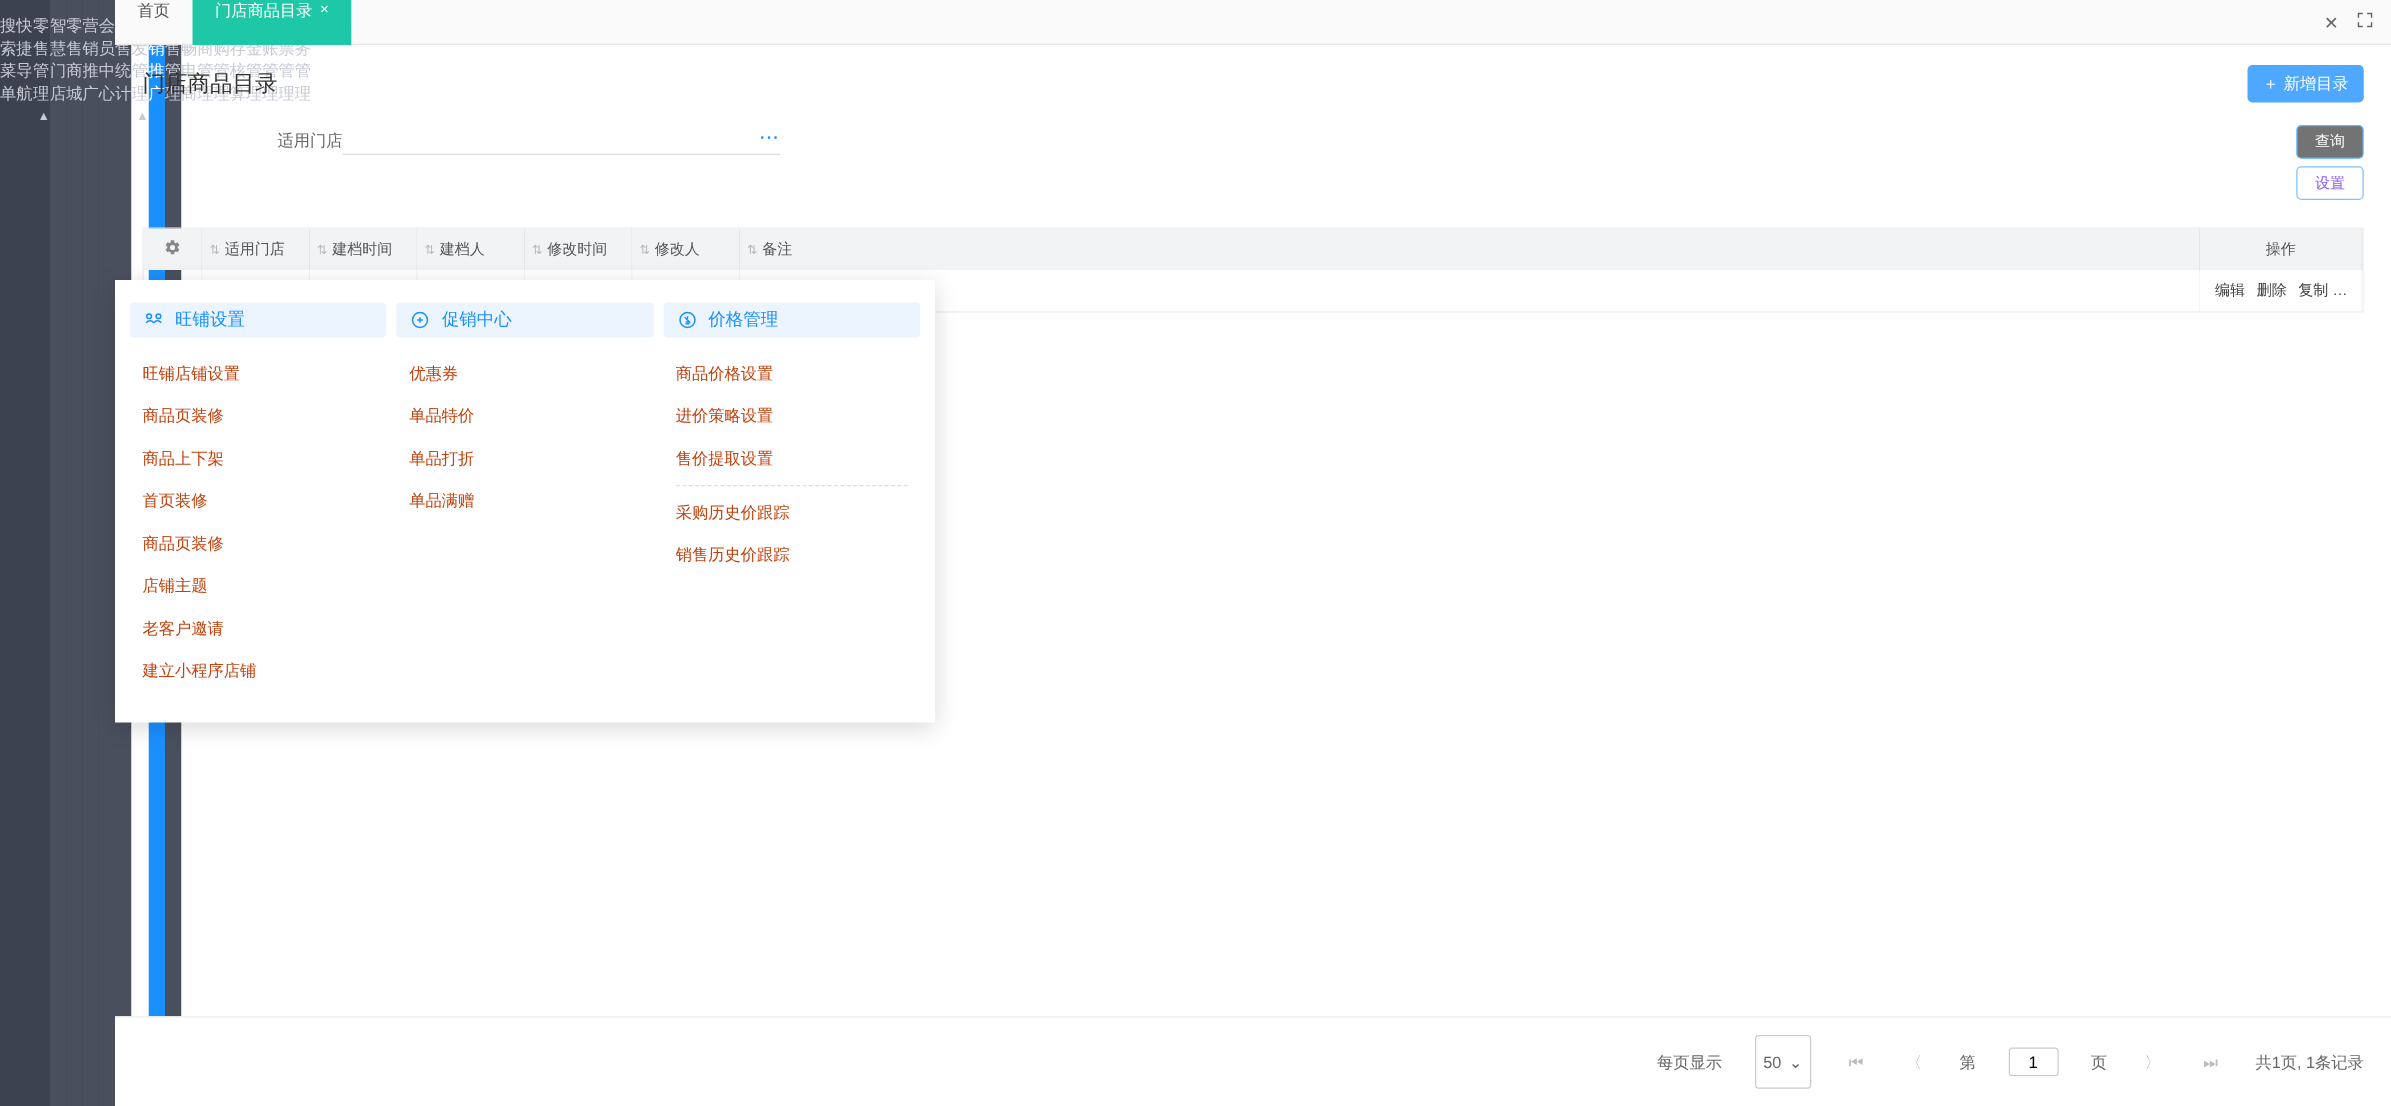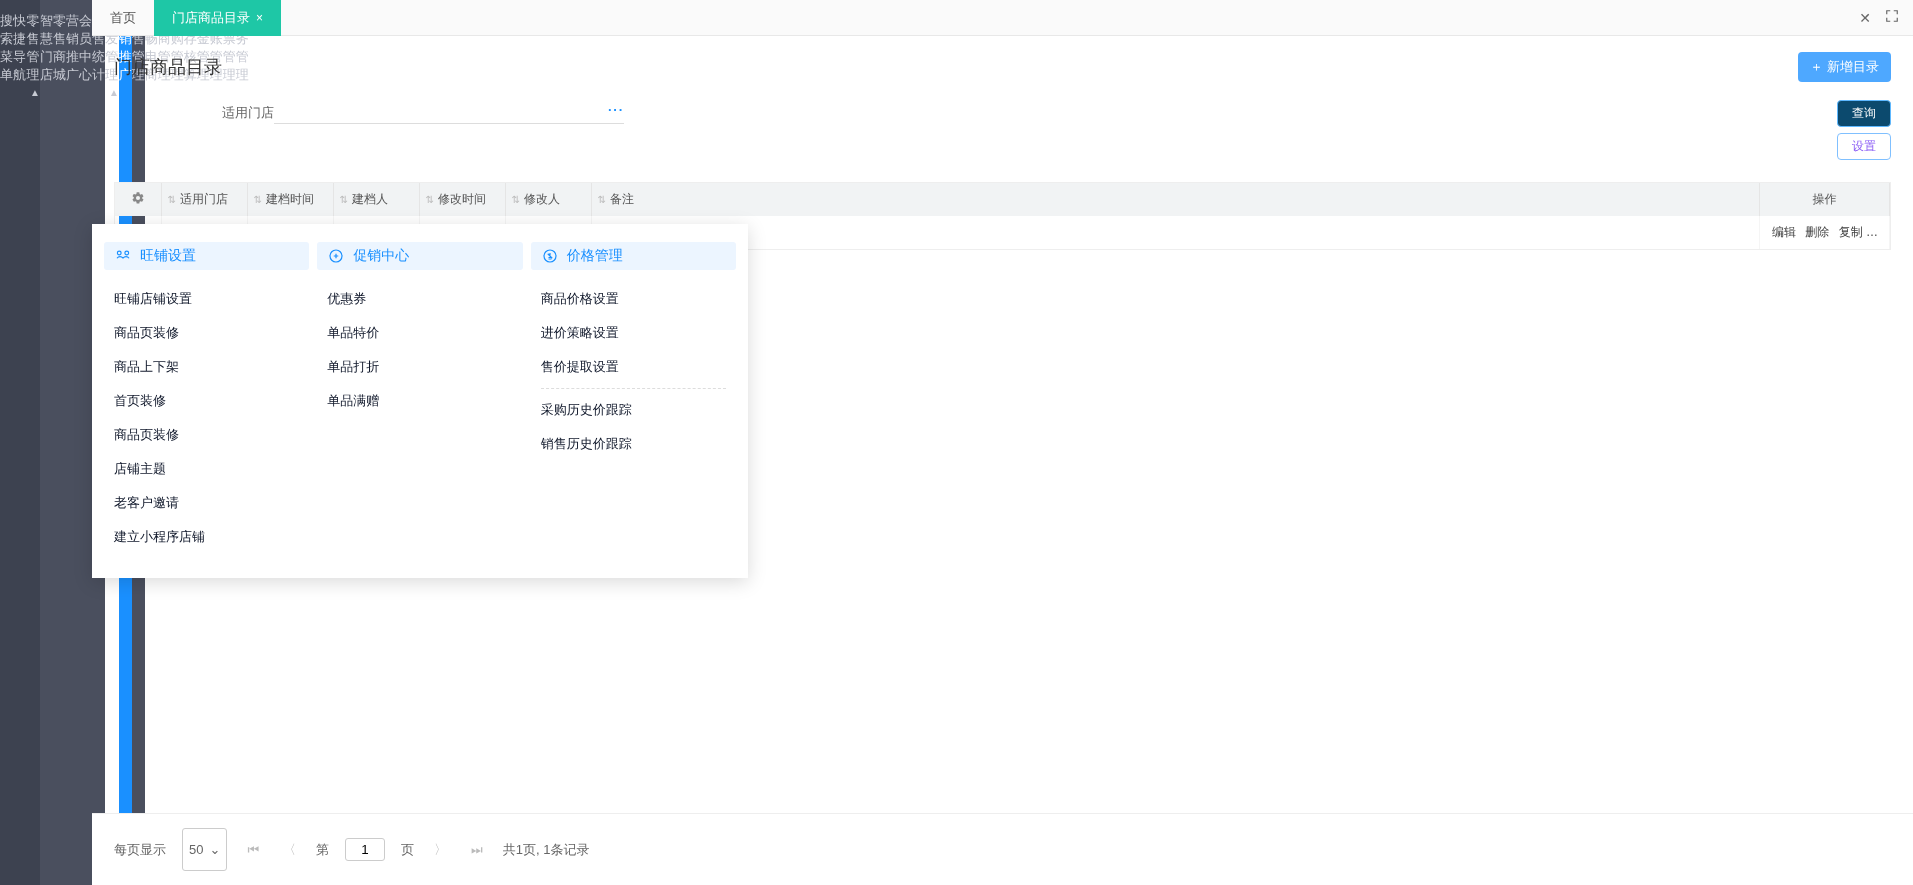--- a/index.html
+++ b/index.html
@@ -9,61 +9,61 @@
 .nav-item { color: #c7cad3; padding: 12px 0; text-align: center; cursor: pointer; font-size: 13px; position: relative; }
 .nav-item.sub { background: #4a4f5e; }
 .nav-item.active { background: #1a90ff; color: #fff; }
 .nav-item .chev { font-size: 10px; margin-left: 4px; }
 .nav-item .dot { position: absolute; right: 4px; top: 50%; transform: translateY(-50%); font-size: 10px; }
 .nav-footer { margin-top: auto; color: #c7cad3; text-align: center; padding: 12px 0; cursor: pointer; }
 
 .main { flex: 1; display: flex; flex-direction: column; position: relative; }
 
 .tabs-bar { display: flex; align-items: center; height: 36px; border-bottom: 1px solid #e8e8e8; background: #fafafa; }
-.tab { padding: 17px 18px; height: 36px; display: flex; align-items: center; cursor: pointer; font-size: 13px; color: #555; }
+.tab { padding: 0 18px; height: 36px; display: flex; cursor: pointer; font-size: 13px; color: #555; }
 .tab.active { background: #1ec7a6; color: #fff; }
 .tab .close { margin-left: 6px; font-size: 12px; }
 .window-controls { margin-left: auto; display: flex; align-items: center; gap: 14px; padding-right: 14px; }
 .win-btn { cursor: pointer; color: #666; font-size: 14px; }
 
 .page-header { display: flex; align-items: center; padding: 16px 22px 10px; }
 .page-title { font-size: 18px; font-weight: 500; color: #333; }
 .btn-primary { background: #4ea8ff; color: #fff; border: none; border-radius: 4px; padding: 6px 12px; cursor: pointer; font-size: 13px; margin-left: auto; display: inline-flex; align-items: center; }
 .btn-primary .plus { margin-right: 4px; font-size: 13px; }
 
 .filter-row { display: flex; align-items: flex-start; padding: 8px 22px 14px; }
 .filter-label { width: 160px; text-align: right; padding-top: 4px; color: #666; font-size: 13px; }
 .filter-input-wrap { flex: 0 0 350px; position: relative; }
 .filter-input { width: 100%; border: none; border-bottom: 1px solid #ddd; padding: 4px 20px 4px 4px; outline: none; font-size: 13px; }
 .filter-ellipsis { position: absolute; right: 0; top: 2px; color: #1a90ff; cursor: pointer; font-weight: bold; letter-spacing: 1px; }
 .filter-buttons { margin-left: auto; display: flex; flex-direction: column; gap: 6px; align-items: flex-end; }
 .btn-sm { border-radius: 4px; padding: 4px 14px; font-size: 12px; cursor: pointer; }
-.btn-query { background: #0c4a6e; color: #fff; border: 1px solid #5eb8ff; }
+.btn-query { background: #737373; color: #fff; border: 1px solid #5eb8ff; }
 .btn-setting { background: #fff; color: #8b5cf6; border: 1px solid #80c0ff; }
 
 .table-wrap { margin: 8px 22px 0; border: 1px solid #eee; }
 .table { width: 100%; border-collapse: collapse; table-layout: fixed; }
 .th { background: #f1f3f4; padding: 8px 6px; text-align: left; font-weight: 500; color: #555; font-size: 12px; border-right: 1px solid #e5e5e5; position: relative; }
 .th.center, .td.center { text-align: center; }
 .th .sort-icon { color: #bbb; font-size: 10px; margin-right: 4px; cursor: pointer; }
 .td { padding: 8px 6px; font-size: 12px; color: #444; border-right: 1px solid #f5f5f5; overflow: hidden; text-overflow: ellipsis; white-space: nowrap; }
 .row-actions { text-align: right; padding-right: 10px; }
 .row-actions span { margin-left: 6px; color: #404040; cursor: pointer; }
 
-.pagination { display: flex; align-items: center; gap: 16px; padding: 14px 22px; color: #666; font-size: 13px; border-top: 1px solid #eee; position: absolute; bottom: 0; left: 92px; right: 0; background: #fff; }
+.pagination { display: flex; align-items: center; justify-content: flex-end; gap: 26px; padding: 14px 22px; color: #666; font-size: 13px; border-top: 1px solid #eee; position: absolute; bottom: 0; left: 92px; right: 0; background: #fff; }
 .page-select { border: 1px solid #ccc; padding: 13px 6px; border-radius: 3px; cursor: pointer; display: inline-flex; align-items: center; gap: 6px; }
 .page-nav-btn { color: #bbb; cursor: pointer; padding: 0 4px; }
 .page-input { width: 40px; text-align: center; border: 1px solid #ccc; padding: 3px; border-radius: 3px; }
 
 
 .mega-menu { position: absolute; left: 92px; top: 224px; width: 656px; background: #fff; box-shadow: 0 4px 18px rgba(0,0,0,.15); padding: 18px 12px 24px; display: flex; gap: 8px; z-index: 100; font-family: Liberation Mono, monospace; }
 .mega-col { flex: 1; }
 .mega-head { display: flex; align-items: center; gap: 8px; background: #ecf5ff; padding: 5px 10px; border-radius: 3px; color: #1a90ff; font-size: 14px; margin-bottom: 12px; }
 .mega-head-icon { width: 18px; height: 18px; display: inline-block; }
-.mega-item { padding: 8px 10px; font-size: 13px; color: #0f172a; cursor: pointer; }
+.mega-item { padding: 8px 10px; font-size: 13px; color: #c2410c; cursor: pointer; }
 .mega-divider { border-top: 1px dashed #ddd; margin: 4px 10px; }
 
 .gear-icon svg, .mega-head-icon svg { display: block; }
 </style>
 </head>
 <body>
 
 <div class="app">
 
   <div class="sidebar">

